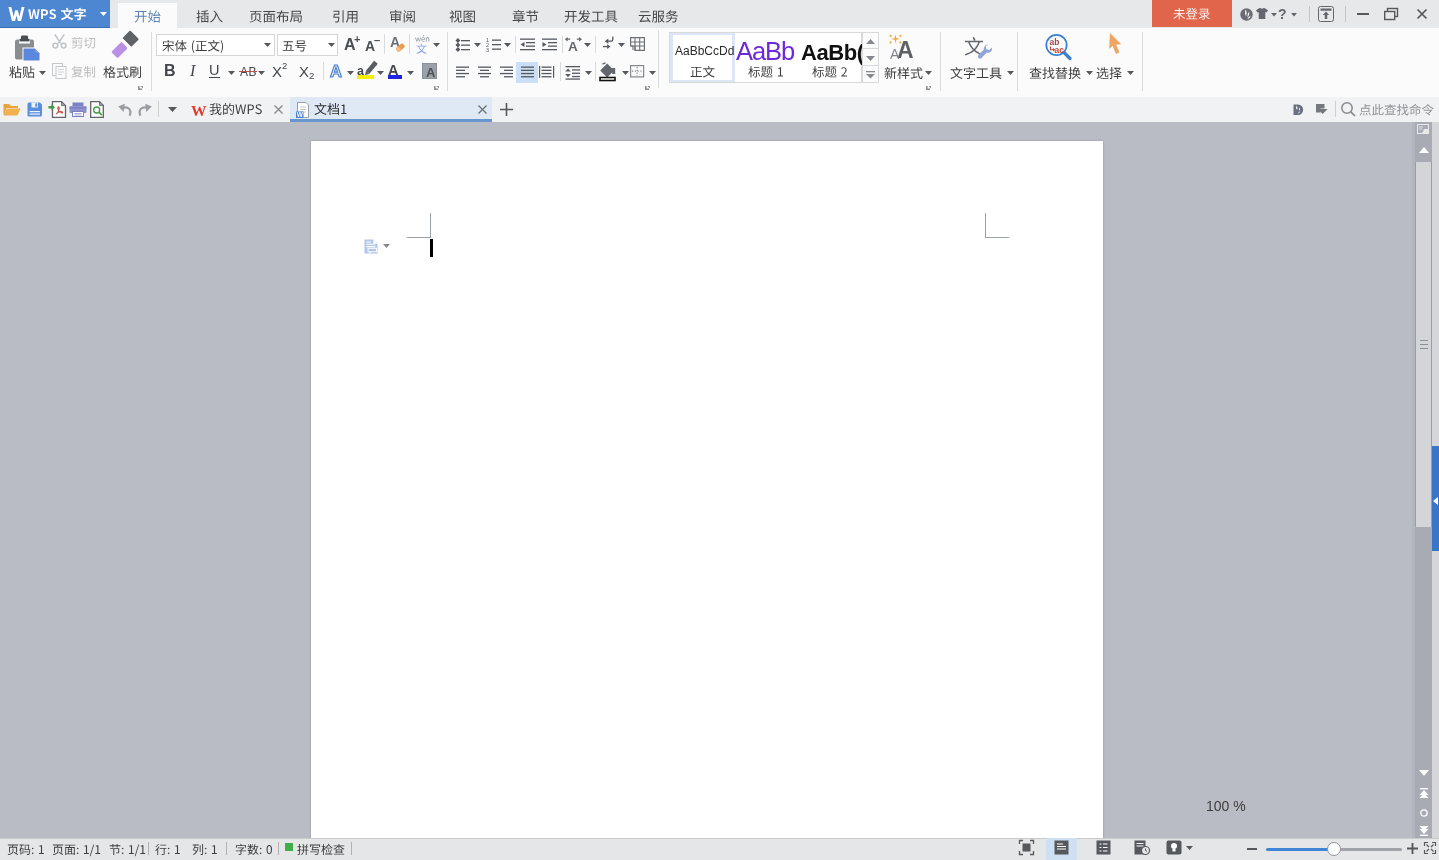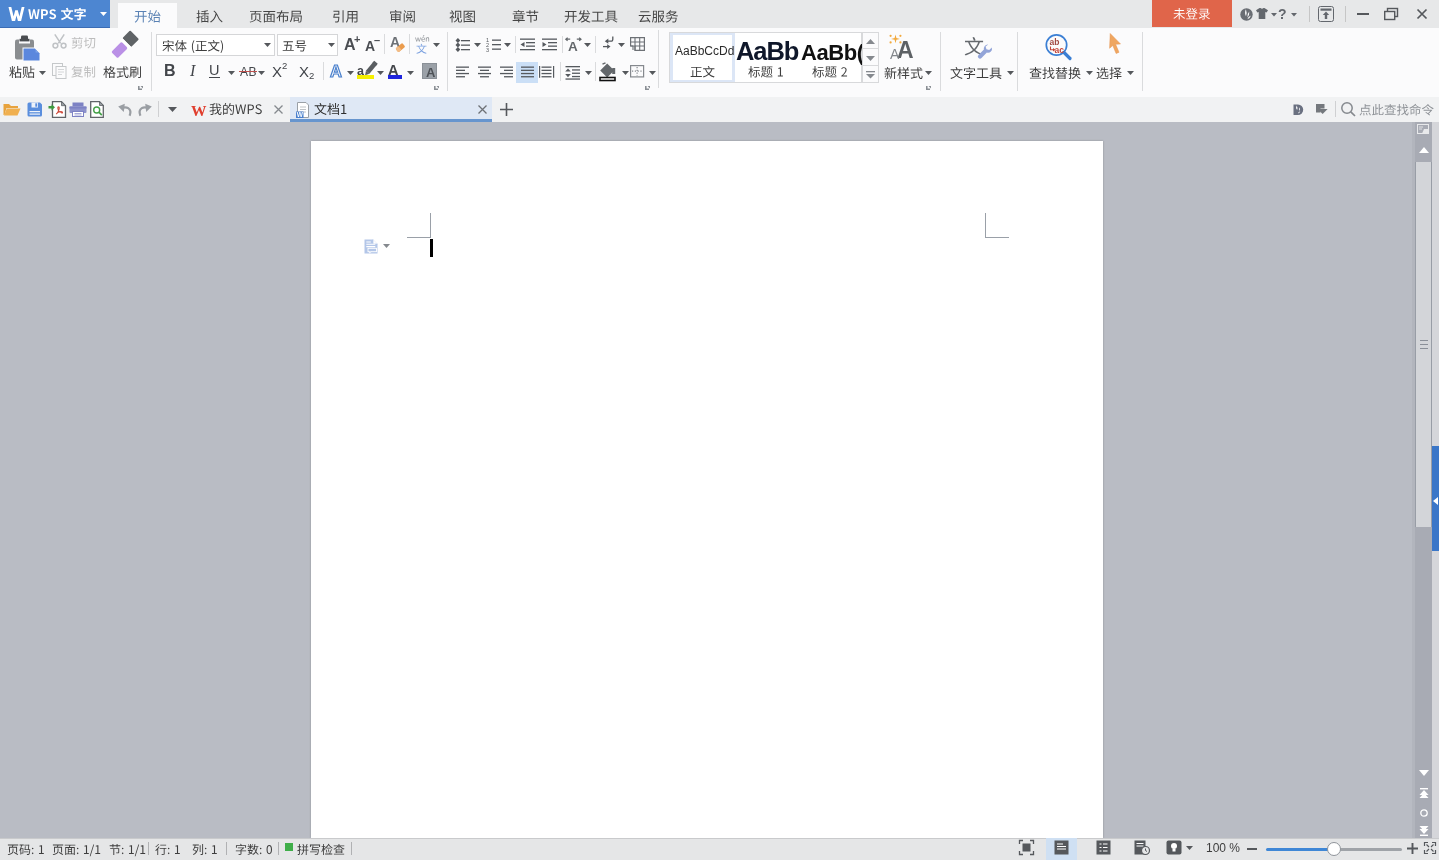--- a/index.html
+++ b/index.html
@@ -505,21 +505,21 @@
 <div class="ab" style="left:669px;top:32px;width:193px;height:51px;background:#fff;border:1px solid #d8d9db"></div>
 <div class="ab" style="left:670px;top:33px;width:65px;height:49px;background:#dce6f6"></div>
 <div class="ab" style="left:673px;top:35px;width:59px;height:45px;background:#fff"></div>
 <div class="ab" style="left:675px;top:44px;width:57px;height:13px;font-size:12px;color:#2b2b2b">AaBbCcDd</div>
 <svg class="vt" style="left:689.5px;top:63.5px" width="27.0" height="16.2">
     <g fill="#3e3e3e" transform="translate(0,12.5) scale(0.01250,-0.01250)">
       <use href="#q42" x="0"></use>
       <use href="#q43" x="1000"></use>
     </g>
   </svg>
-<div class="ab" style="left:736px;top:36.5px;width:62px;height:26px;font-size:25.5px;font-weight:bold;color:#0f172a;letter-spacing:-1.1px">AaBb</div>
+<div class="ab" style="left:736px;top:36.5px;width:62px;height:26px;font-size:25.5px;font-weight:normal;color:#6d28d9;letter-spacing:-1.1px">AaBb</div>
 <svg class="vt" style="left:748.2px;top:63.5px" width="37.7" height="16.2">
     <g fill="#3e3e3e" transform="translate(0,12.5) scale(0.01250,-0.01250)">
       <use href="#q50" x="0"></use>
       <use href="#q51" x="1000"></use>
       <use href="#q52" x="2300"></use>
     </g>
   </svg>
 <div class="ab" style="left:801px;top:40px;width:62px;height:23px;font-size:22px;font-weight:bold;color:#111;letter-spacing:-0.4px">AaBb(</div>
 <svg class="vt" style="left:812.2px;top:63.5px" width="37.7" height="16.2">
     <g fill="#3e3e3e" transform="translate(0,12.5) scale(0.01250,-0.01250)">
@@ -856,21 +856,21 @@
     <path d="M11.5 8.5 v2 l1.5 1" stroke="#55585c" stroke-width="1" fill="none"></path>
   </svg>
 <svg class="ic" style="left:1166px;top:840px" width="16" height="15" viewBox="0 0 16 15">
     <rect x="0.5" y="0.5" width="15" height="14" rx="2" fill="#55585c"></rect>
     <circle cx="8" cy="6" r="3" fill="#fff"></circle>
     <rect x="6.5" y="9" width="3" height="2.5" fill="#fff"></rect>
   </svg>
 <svg class="ic" style="left:1185.5px;top:846.0px" width="7" height="4">
     <path d="M0 0 L7 0 L3.5 4 Z" fill="#55585c"></path>
   </svg>
-<div class="ab" style="left:1206px;top:841px;width:45px;height:15px;font-size:12px;color:#3e3e3e">100 %</div>
+<div class="ab" style="left:1206px;top:798px;width:45px;height:15px;font-size:14px;color:#3e3e3e">100 %</div>
 <div class="ab" style="left:1247px;top:847.5px;width:10px;height:2.4px;background:#55585c"></div>
 <div class="ab" style="left:1266px;top:847.8px;width:68px;height:2.8px;background:#3f87d6;border-radius:2px"></div>
 <div class="ab" style="left:1334px;top:847.8px;width:68px;height:2.8px;background:#9fa3a8;border-radius:2px"></div>
 <div class="ab" style="left:1327px;top:842px;width:14px;height:14px;background:#fff;border:1px solid #8f949a;border-radius:50%"></div>
 <svg class="ic" style="left:1407px;top:843px" width="11" height="11" viewBox="0 0 11 11">
     <path d="M5.5 0 V11 M0 5.5 H11" stroke="#55585c" stroke-width="1.9"></path>
   </svg>
 <svg class="ic" style="left:1424px;top:842px" width="12" height="12" viewBox="0 0 12 12">
     <path d="M0.5 4 V0.5 H4 M8 0.5 H11.5 V4 M11.5 8 V11.5 H8 M4 11.5 H0.5 V8" stroke="#55585c" stroke-width="1.2" fill="none"></path>
     <path d="M2.5 2.5 L5 5 M9.5 2.5 L7 5 M9.5 9.5 L7 7 M2.5 9.5 L5 7" stroke="#55585c" stroke-width="1.1"></path>

